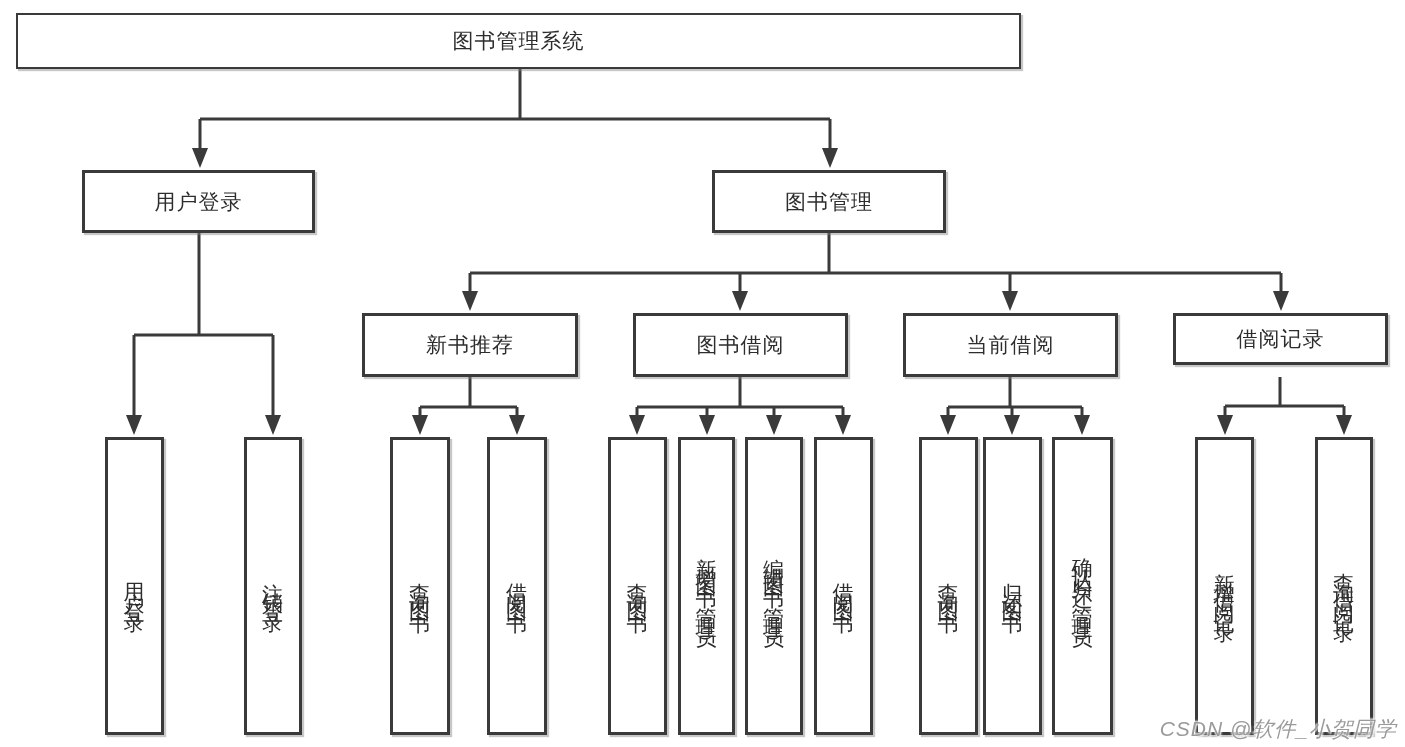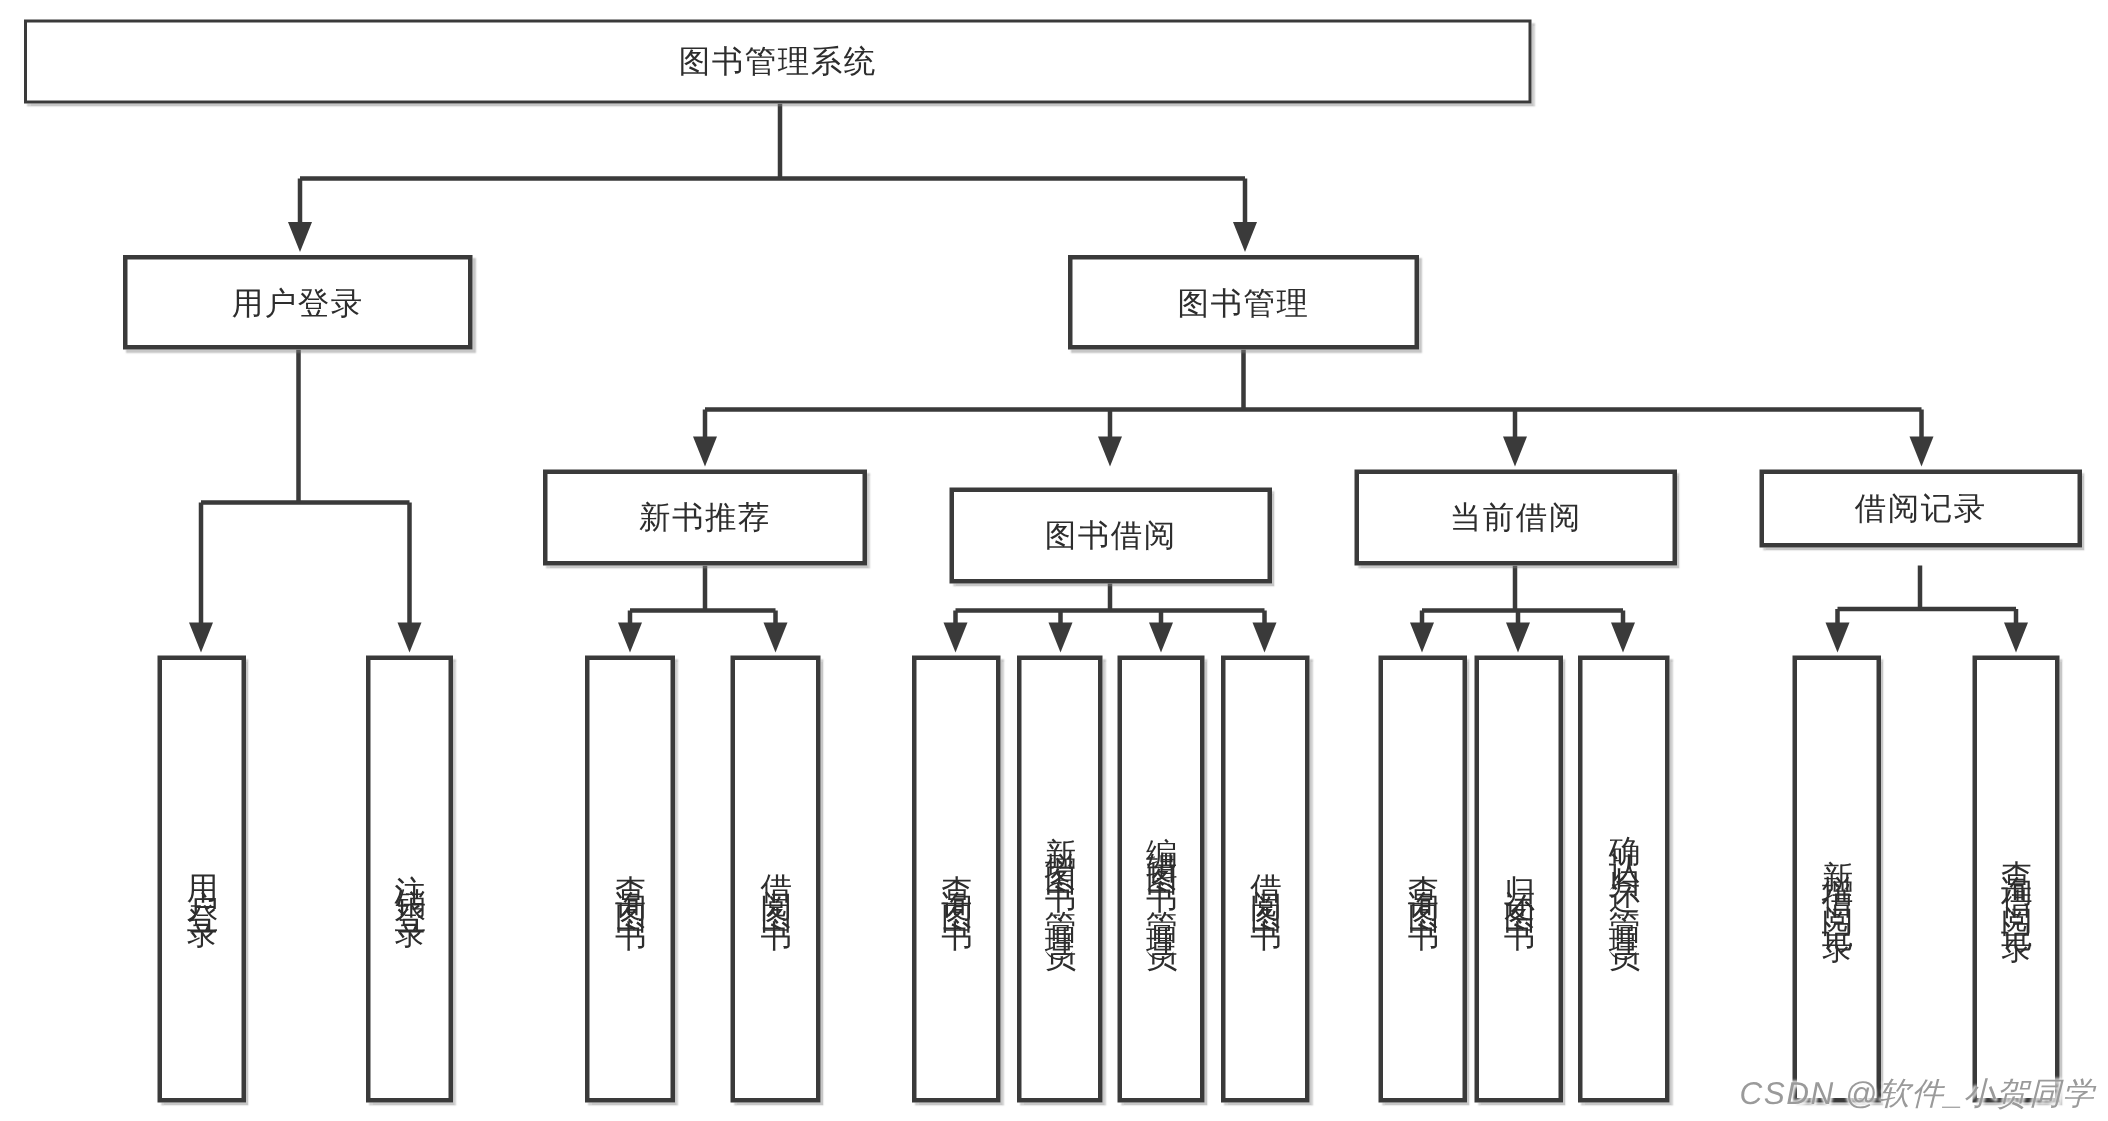--- a/index.html
+++ b/index.html
@@ -106,21 +106,21 @@
   <div class="node" style="left:82px;top:170px;width:233px;height:63px">
     <span class="hlbl">用户登录</span>
   </div>
   <div class="node" style="left:712px;top:170px;width:234px;height:63px">
     <span class="hlbl">图书管理</span>
   </div>
 
   <div class="node" style="left:362px;top:313px;width:216px;height:64px">
     <span class="hlbl">新书推荐</span>
   </div>
-  <div class="node" style="left:633px;top:325px;width:215px;height:64px">
+  <div class="node" style="left:633px;top:313px;width:215px;height:64px">
     <span class="hlbl">图书借阅</span>
   </div>
   <div class="node" style="left:903px;top:313px;width:215px;height:64px">
     <span class="hlbl">当前借阅</span>
   </div>
   <div class="node" style="left:1173px;top:313px;width:215px;height:52px">
     <span class="hlbl">借阅记录</span>
   </div>
 
   <div class="node" style="left:105px;top:437px;width:59px;height:298px">

